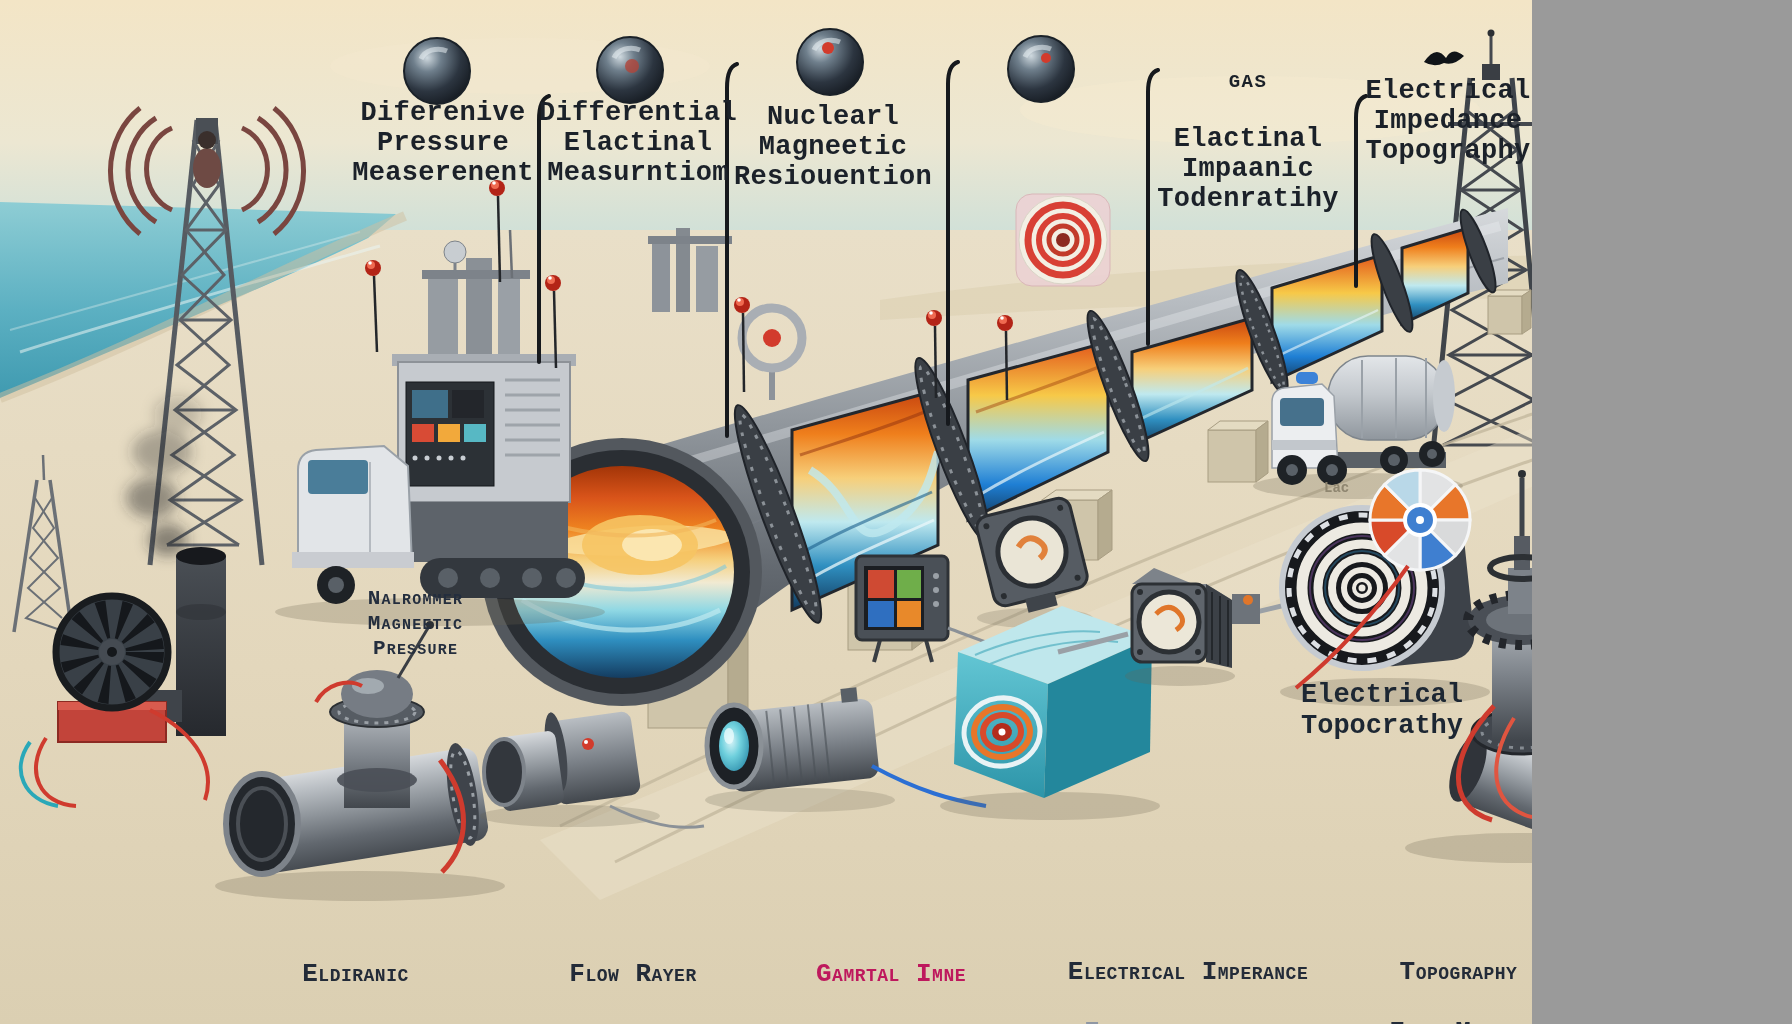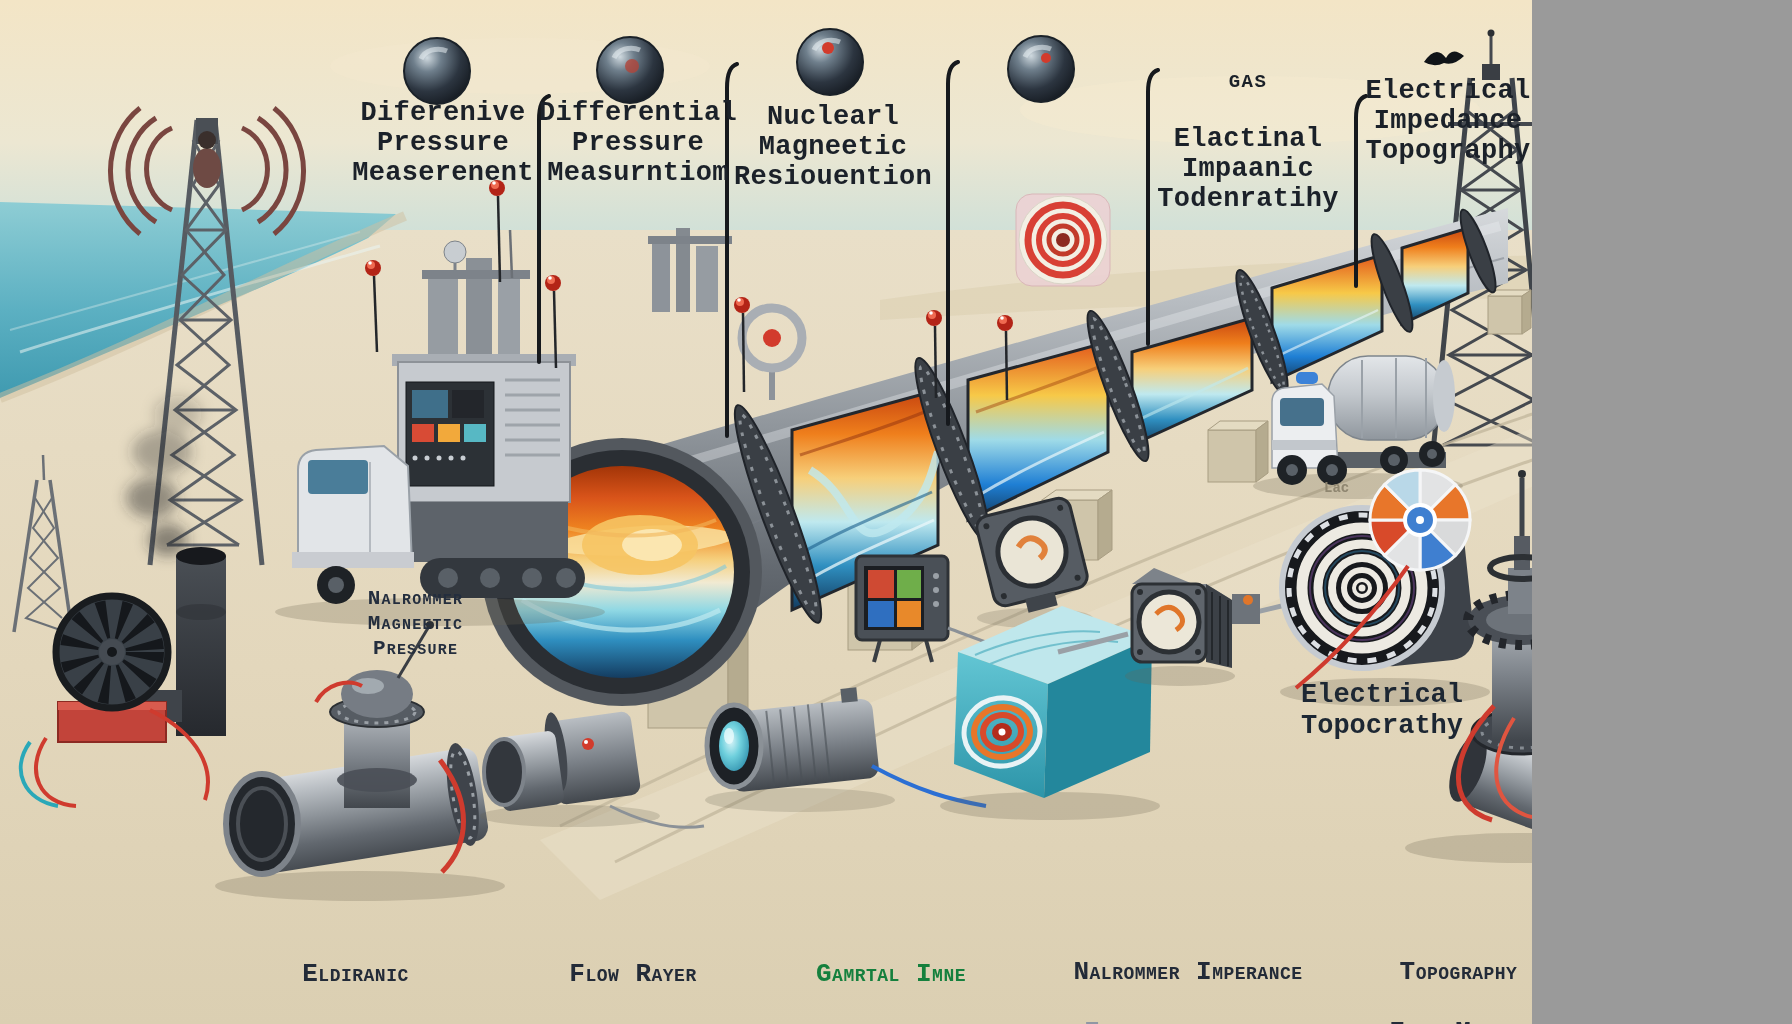--- a/index.html
+++ b/index.html
@@ -8,21 +8,21 @@
   .scene svg.art{position:absolute;left:0;top:0;z-index:1;}
   .lbl{position:absolute;z-index:2;font-weight:700;color:#1b2129;text-align:center;white-space:pre-line;}
   .top-lbl{font-size:27px;line-height:1.12;letter-spacing:.3px;}
   .gas-head{display:block;font-size:19px;letter-spacing:1.5px;}
   .gas-body{display:block;white-space:pre-line;}
   .mid-lbl-left{font-size:21px;line-height:1.2;font-variant:small-caps;letter-spacing:1.2px;color:#242e3e;}
   .mid-lbl-right{font-size:27px;line-height:1.15;color:#1d2733;}
   .tag-lbl{font-size:14px;color:#8f8670;font-weight:700;text-align:left;margin-left:40px;}
   .bot-lbl{font-size:26px;line-height:1.15;font-variant:small-caps;letter-spacing:.5px;color:#232b38;}
   .bot-lbl .l1,.bot-lbl .l2{display:block;}
-  .faded-warm{color:#15803d;}
+  .faded-warm{color:#be185d;}
   .faded-cool{color:#8f97a4;}
 </style>
 </head>
 <body>
 
 <div class="scene">
 
 <svg class="art" width="1792" height="1024" viewBox="0 0 1792 1024">
 <defs>
   <linearGradient id="skyG" x1="0" y1="0" x2="0" y2="1">
@@ -632,21 +632,21 @@
   <path d="M1025,57 a18,14 0 0 1 26,-8" stroke="#e8eef2" stroke-width="5" fill="none" opacity="0.55"></path>
   <circle cx="1046" cy="58" r="5" fill="#d23b2c"></circle>
 </g>
 <path d="M1424,62 Q1436,44 1446,58 Q1452,46 1464,56 Q1454,66 1444,63 Q1434,68 1424,62 Z" fill="#101418"></path>
 </svg>
 
 <div class="lbl top-lbl" style="left:343px;top:98px;width:200px">Diferenive
 Pressure
 Measerenent</div>
 <div class="lbl top-lbl" style="left:536px;top:98px;width:204px">Differential
-Pressure
+Elactinal
 Measurntiom</div>
 <div class="lbl top-lbl" style="left:733px;top:102px;width:200px">Nuclearl
 Magneetic
 Resiouention</div>
 <div class="lbl top-lbl" style="left:1153px;top:42px;width:190px">
   <span class="gas-head">GAS</span>
   <span class="gas-body">Elactinal
 Impaanic
 Todenratihy</span>
 </div>
@@ -667,21 +667,21 @@
 </div>
 <div class="lbl bot-lbl" style="left:518px;top:930px;width:230px">
   <span class="l1">Flow Rayer</span>
   <span class="l2">Flow Meaters</span>
 </div>
 <div class="lbl bot-lbl" style="left:786px;top:930px;width:210px">
   <span class="l1 faded-warm">Gamrtal Imne</span>
   <span class="l2">Tonoogathy</span>
 </div>
 <div class="lbl bot-lbl" style="left:1028px;top:928px;width:320px">
-  <span class="l1">Nalrommer Imperance</span>
+  <span class="l1">Electrical Imperance</span>
   <span class="l2 faded-cool">Flawnmucomearurens</span>
 </div>
 <div class="lbl bot-lbl" style="left:1356px;top:928px;width:205px">
   <span class="l1">Topography</span>
   <span class="l2">Flow Meters</span>
 </div>
 
 </div>
 
 </body></html>

